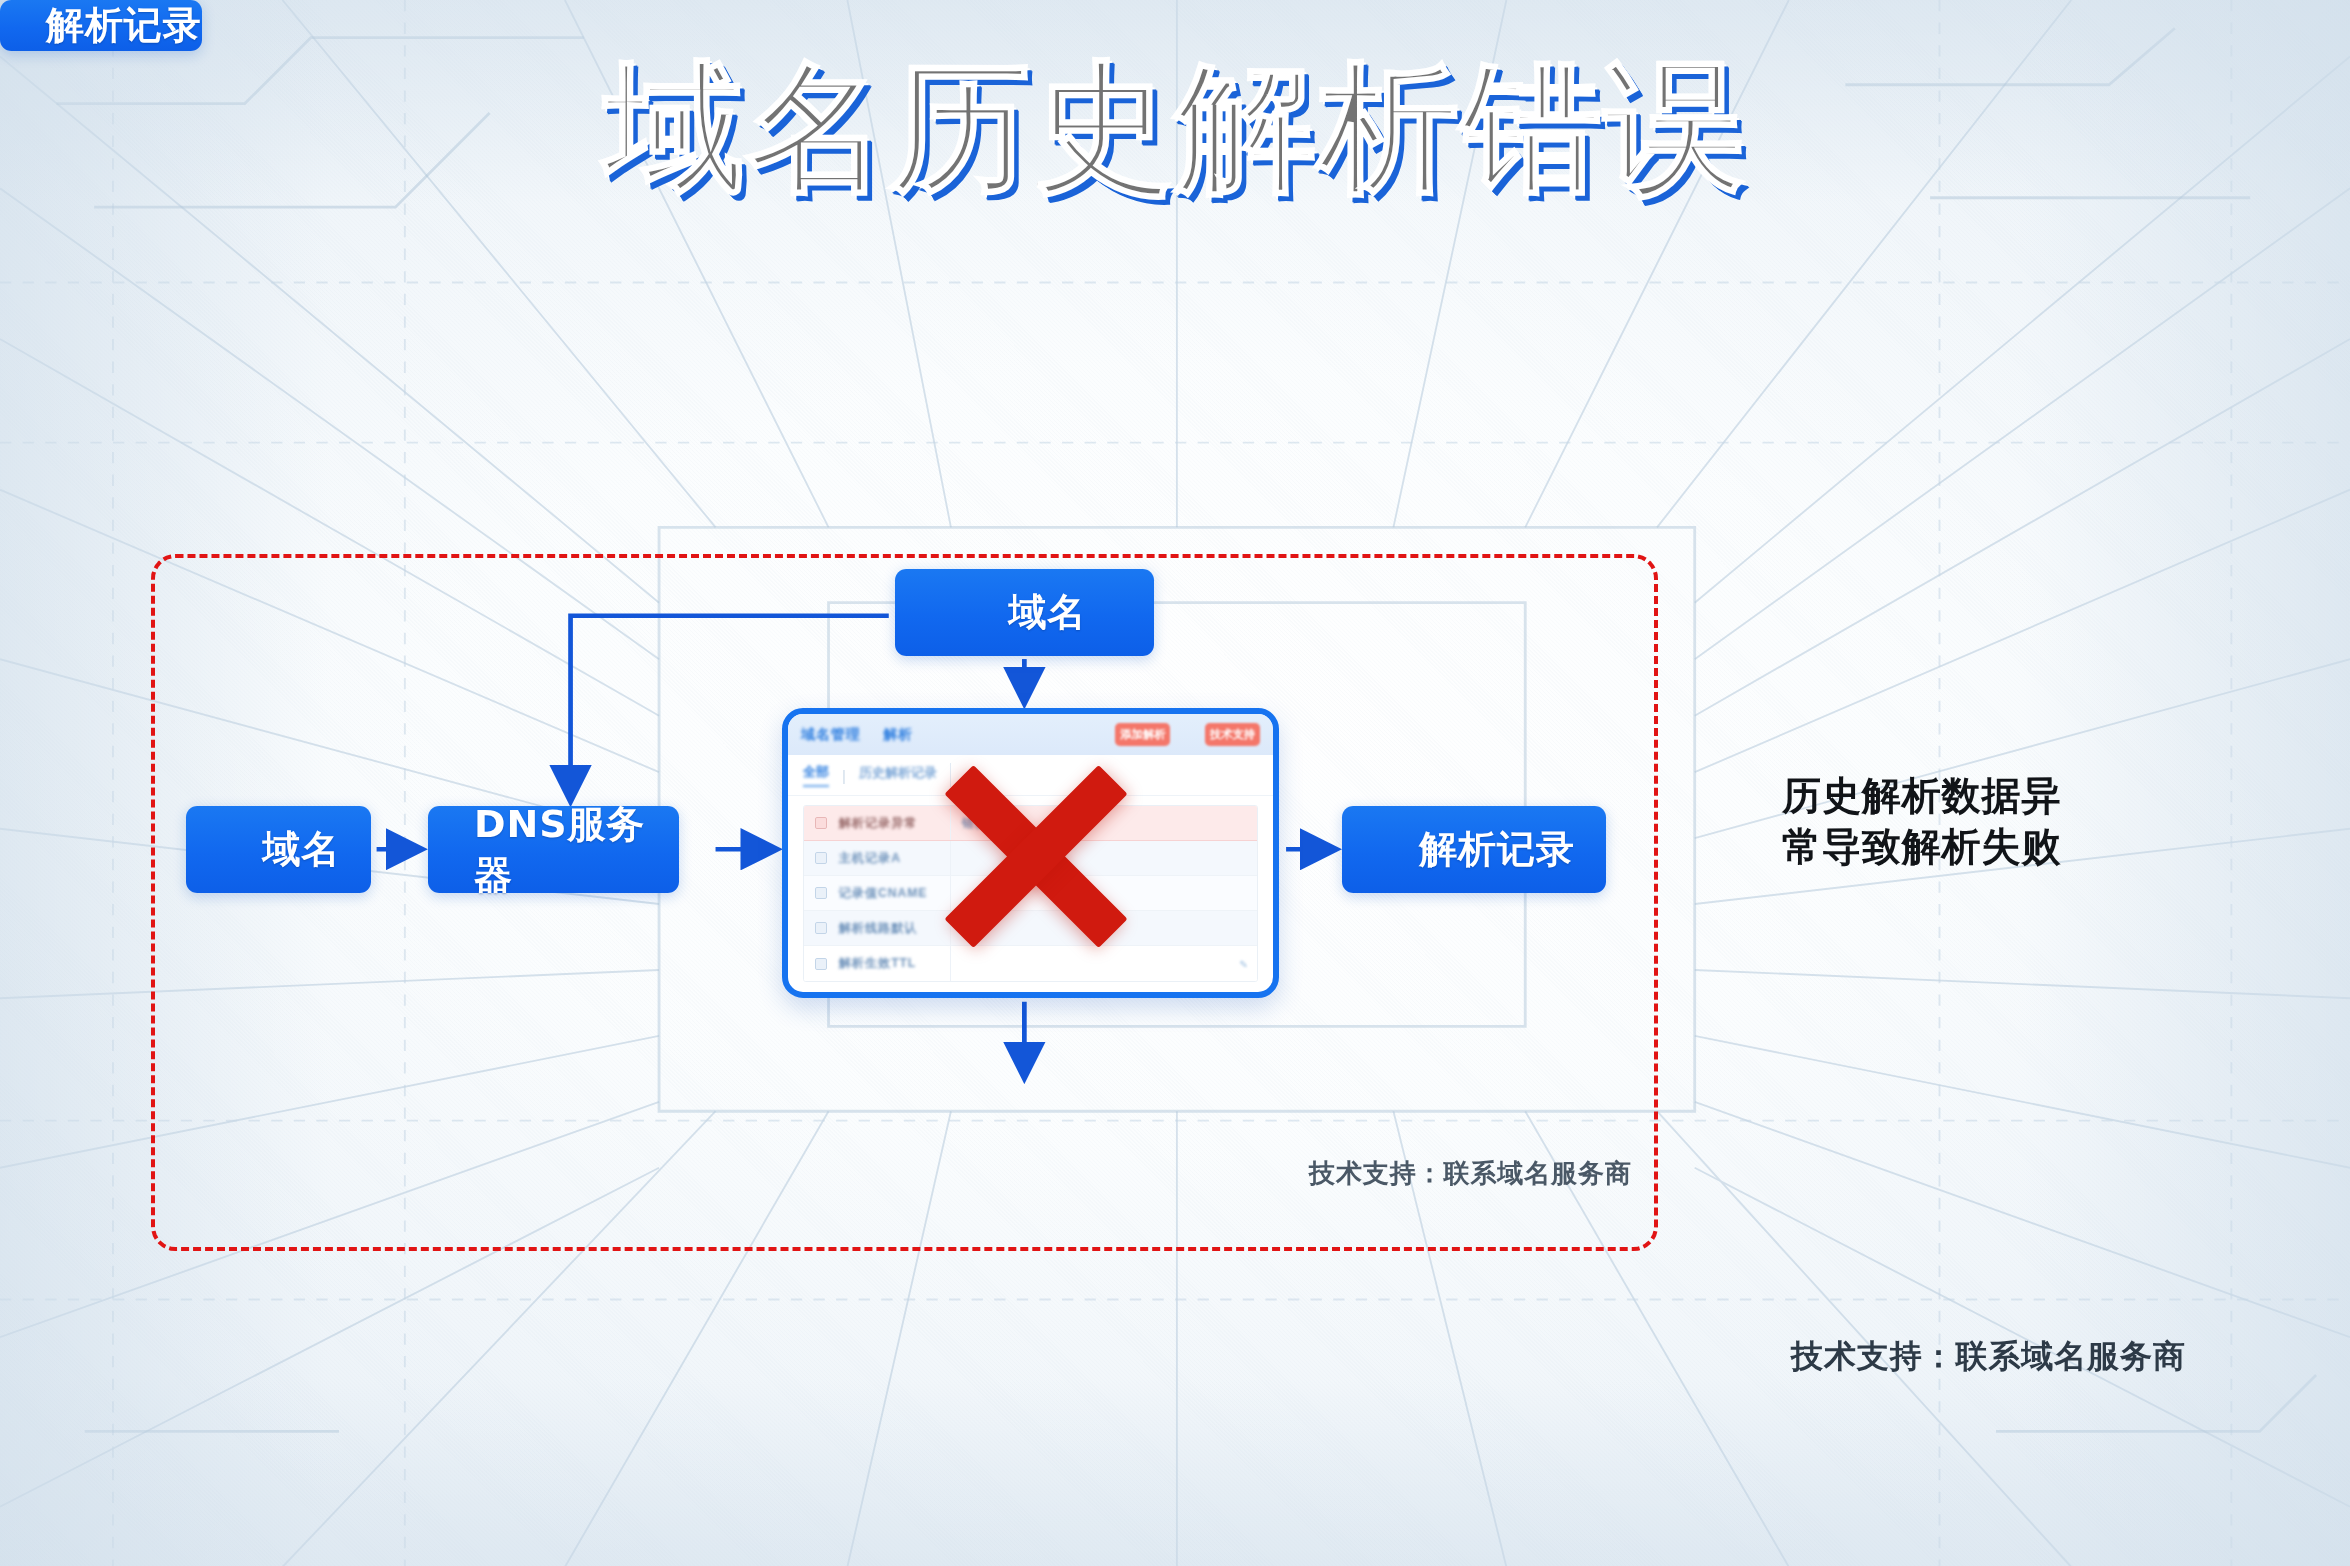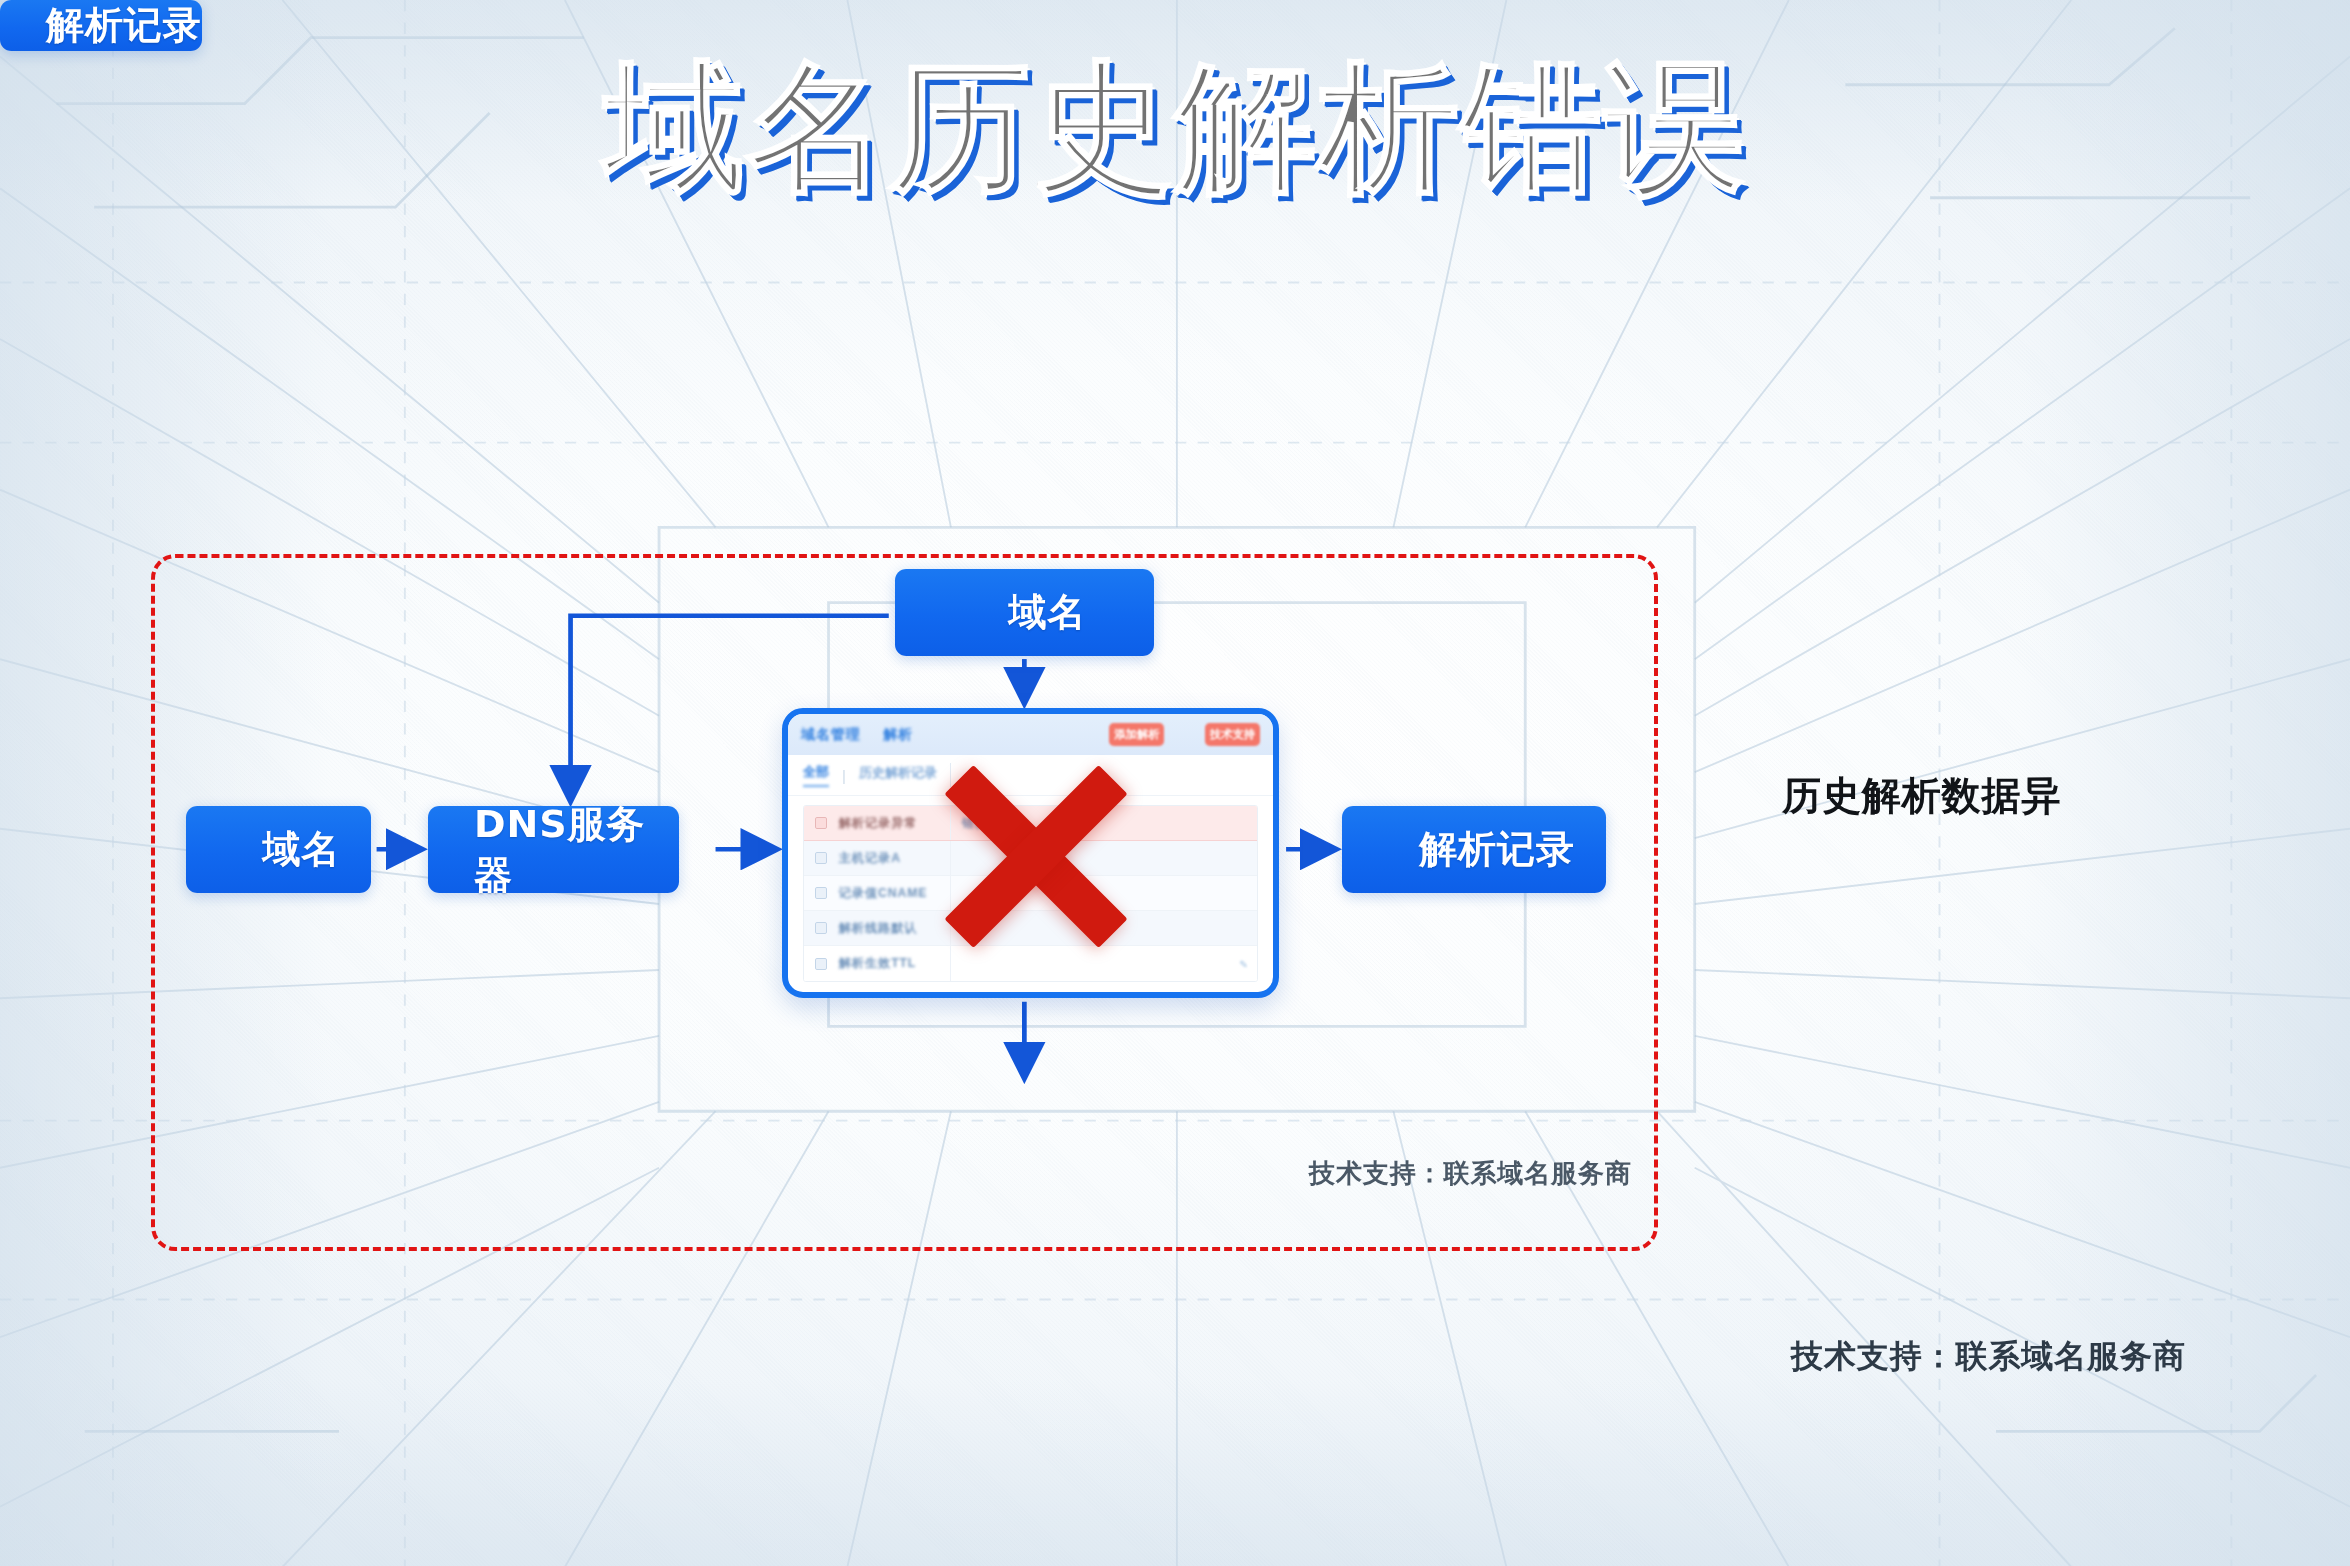--- a/index.html
+++ b/index.html
@@ -114,21 +114,21 @@
     letter-spacing:0.9px;
   }
   .mock-head .spacer{ flex:1; }
   .pill{
     height:22.6px; min-width:55px;
     border-radius:4.7px;
     background:#f4776a;
     color:#fff; font-size:11.3px; font-weight:bold;
     display:flex; align-items:center; justify-content:center;
     filter:blur(0.8px);
-    margin-left:18px;
+    margin-left:12px;
   }
   .mock-tabs{
     height:41px;
     display:flex; align-items:center;
     padding:0 15px;
     gap:13px;
     border-bottom:0.9px solid #eef3f8;
     background:#fff;
   }
   .tab{
@@ -412,20 +412,21 @@
     </div>
   </div>
 
   <div class="big-x">
     <span class="bar a"></span>
     <span class="bar b"></span>
   </div>
 
   <div class="caption-right">
     <div>历史解析数据异</div>
+    <div>常导致解析失败</div>
   </div>
 
   <div class="support-inner">技术支持：联系域名服务商</div>
 
   <div class="support-outer">技术支持：联系域名服务商</div>
 
 </div>
 
 
 </body></html>

